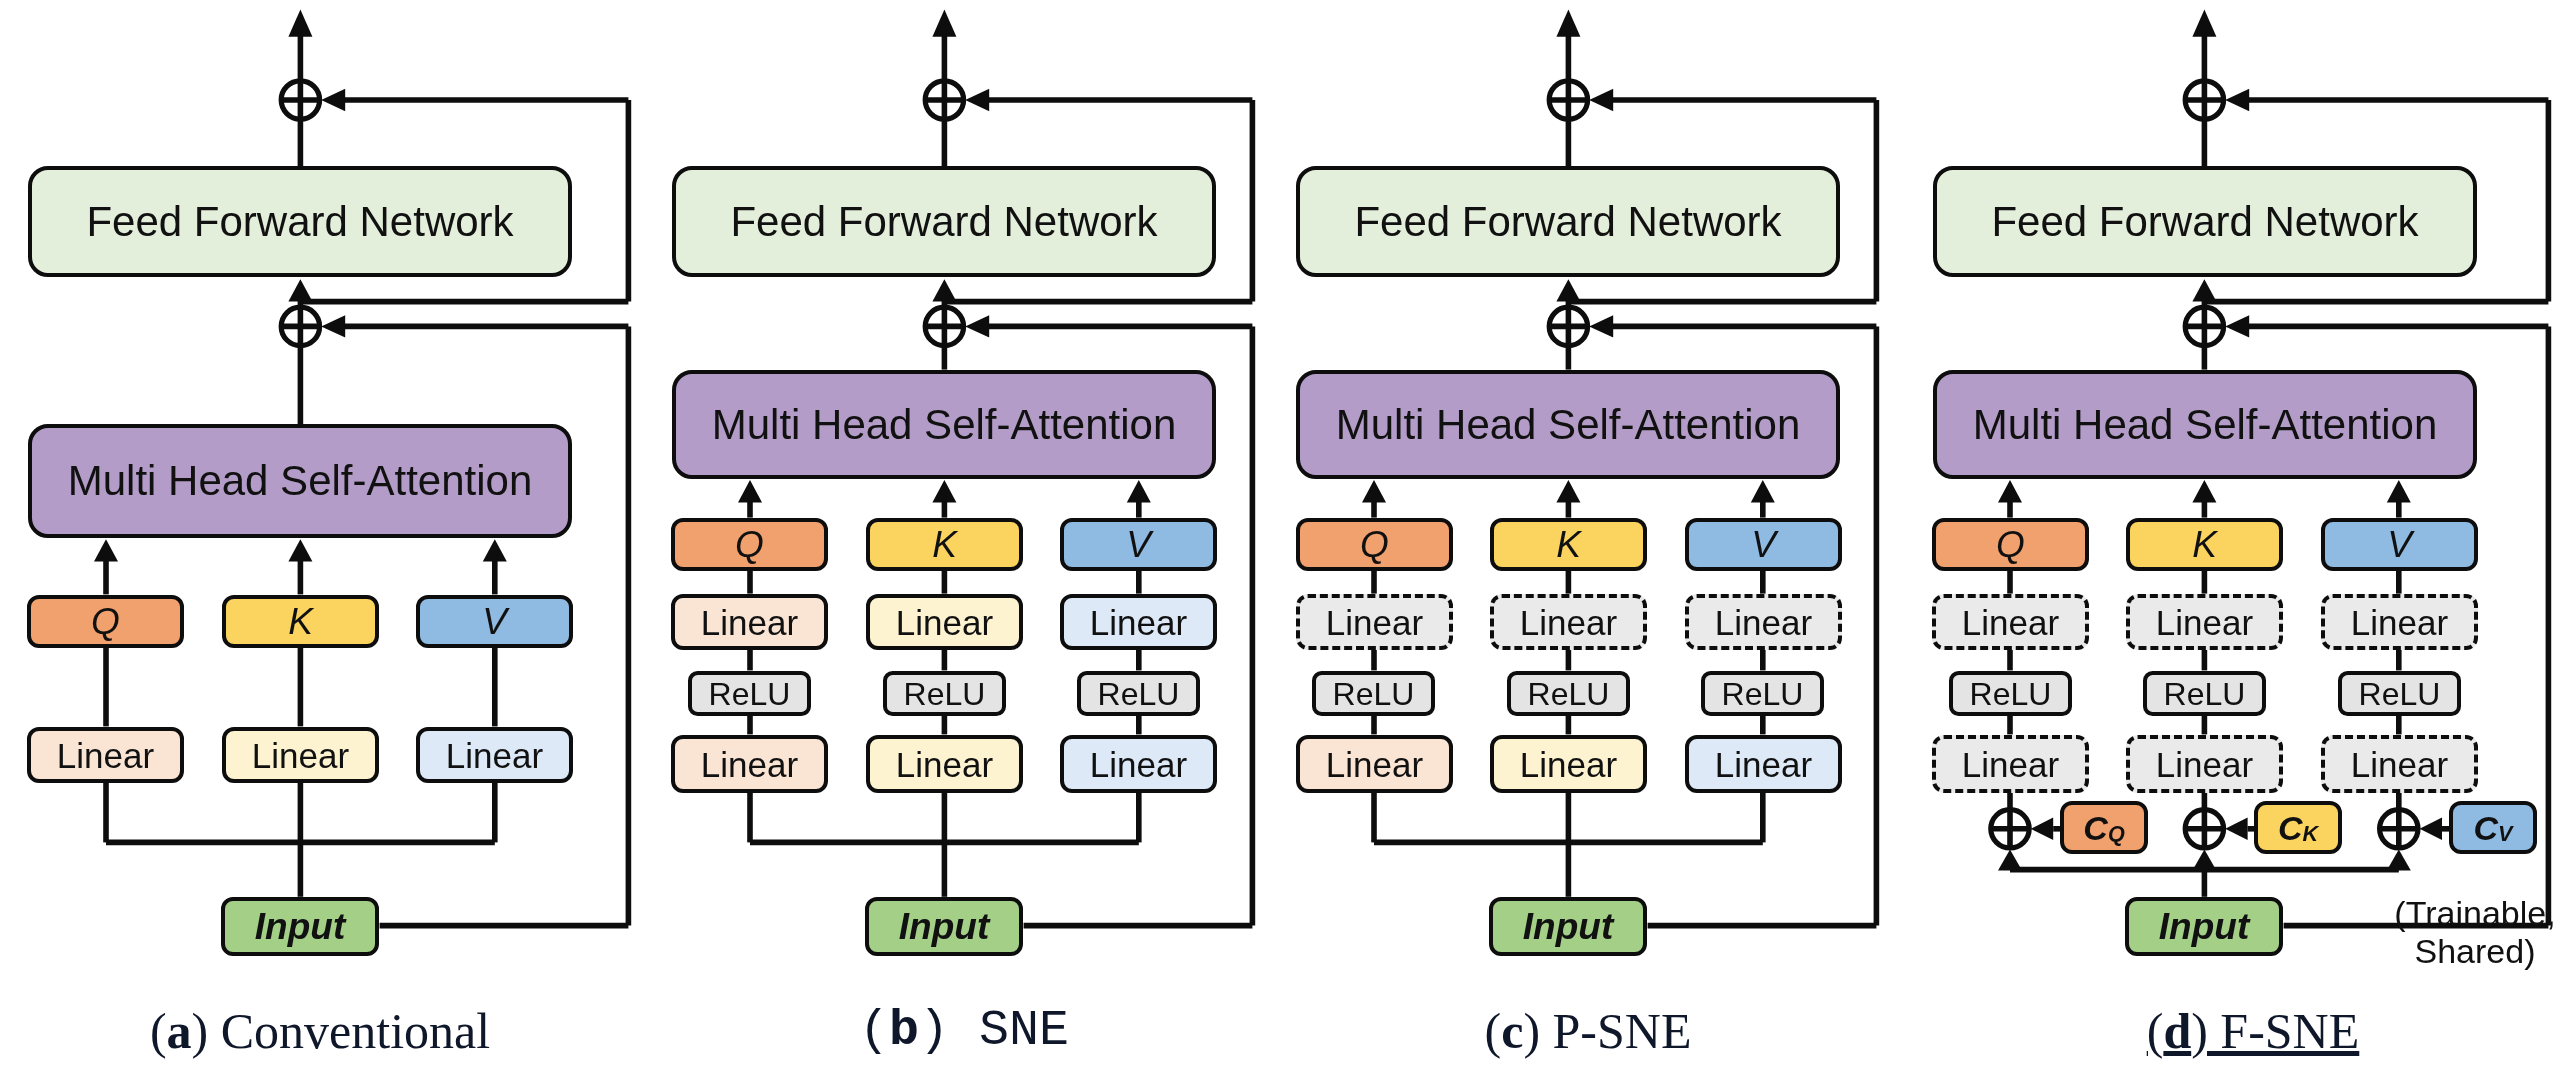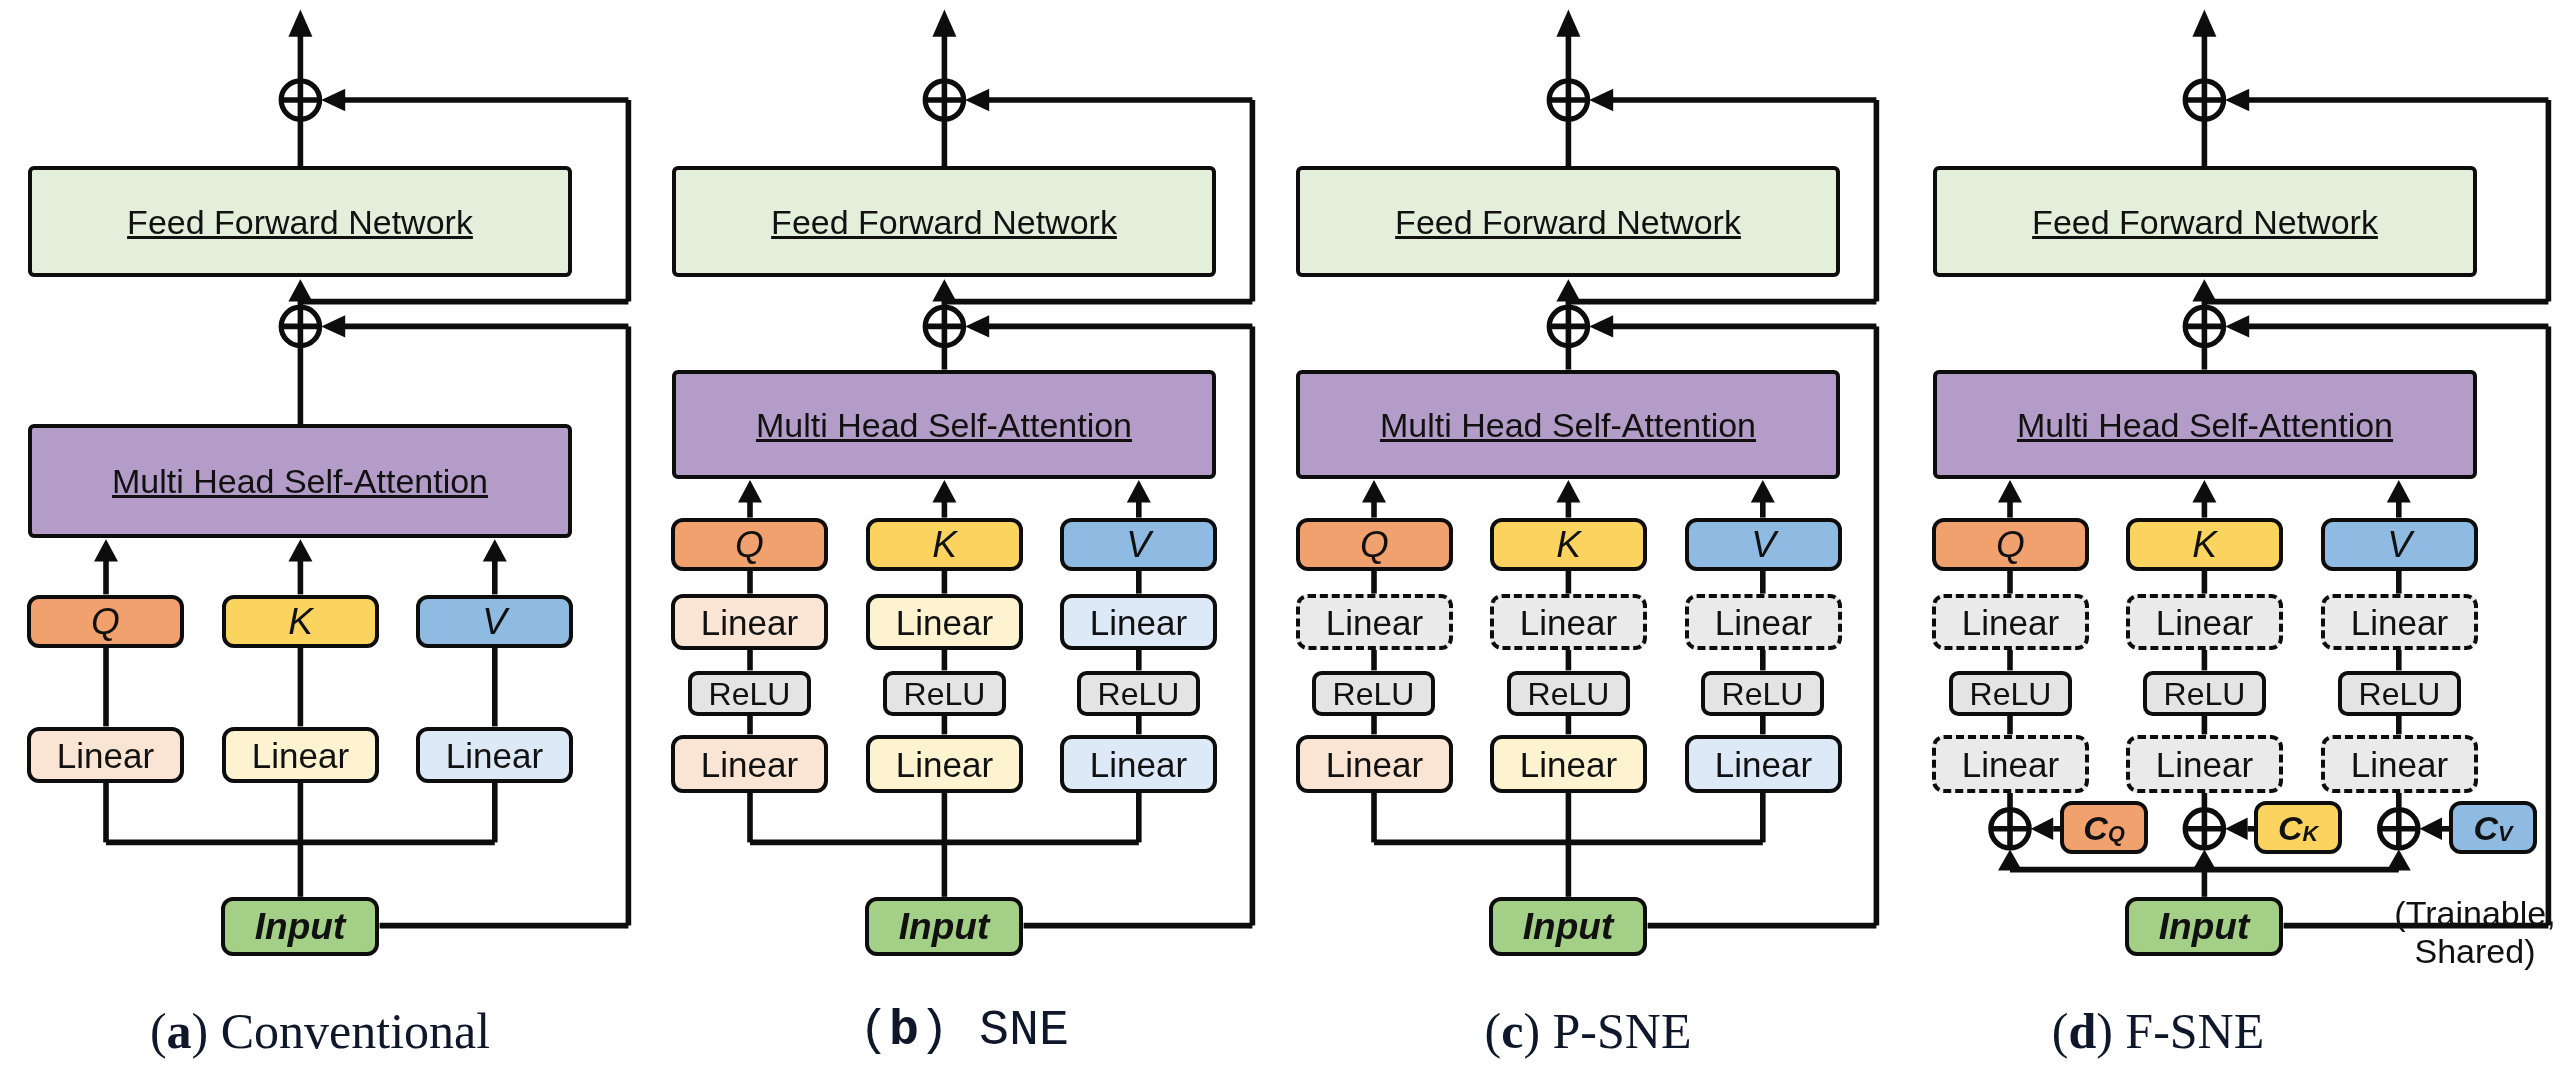--- a/index.html
+++ b/index.html
@@ -2,21 +2,21 @@
 <html style="--ink: #0d0d0d; --ffn: #e3efda; --mhsa: #b39cc7; --input: #a3cf87; --q: #f1a16e; --k: #fbd45f; --v: #8fbae2; --q_light: #fae5d5; --k_light: #fdf3d0; --v_light: #dde9f6; --gray: #e4e4e4; --gray_dashed: #eaeaea;font-size:12.8px"><head>
 <meta charset="utf-8">
 <style>
   html,body{margin:0;padding:0;background:#fff;}
   #canvas{position:relative;width:2576px;height:1088px;background:#ffffff;overflow:hidden;
           font-family:"Liberation Sans",sans-serif;}
   #wires{position:absolute;left:0;top:0;}
   .box{position:absolute;box-sizing:border-box;border:4.8px solid var(--ink);
        display:flex;align-items:center;justify-content:center;
        color:#111;border-radius:12px;background:#fff;line-height:1;}
-  .big{border-radius:6px;font-size:34px;text-decoration:underline;}
+  .big{border-radius:20px;font-size:42px;}
   .qkv{font-size:37px;font-style:italic;}
   .lin{font-size:35px;}
   .relu{font-size:32px;border-radius:9.6px;}
   .dash{border-style:dashed;}
   .inp{font-size:37px;font-style:italic;font-weight:600;}
   .cbox{font-size:34px;font-style:italic;font-weight:600;}
   .cbox sub{font-size:21.6px;font-style:italic;transform:translateY(6.4px);}
   .caption{position:absolute;font-family:"Liberation Serif",serif;font-size:50px;
            color:#0f172a;text-align:center;white-space:nowrap;}
   .caption b{font-weight:700;}
@@ -297,15 +297,15 @@
   <div class="box cbox" style="left:2254px;top:801px;width:88px;height:53px;background:var(--k)">
       <span>C</span>
       <sub>K</sub>
     </div>
   <div class="box cbox" style="left:2449px;top:801px;width:88px;height:53px;background:var(--v)">
       <span>C</span>
       <sub>V</sub>
     </div>
   <div class="note" style="left:2375px;top:850px;width:200px;"><span>(Trainable,</span><br><span>Shared)</span></div>
   <div class="box inp" style="left:2125px;top:897px;width:158px;height:59px;background:var(--input)">Input</div>
-  <div class="caption" style="left:1878px;top:1002px;width:560px;"><span>(</span><b>d</b><span>) F-SNE</span></div>
+  <div class="caption" style="left:1973px;top:1002px;width:560px;text-decoration:underline;"><span>(</span><b>d</b><span>) F-SNE</span></div>
 </div>
 
 
 </body></html>

